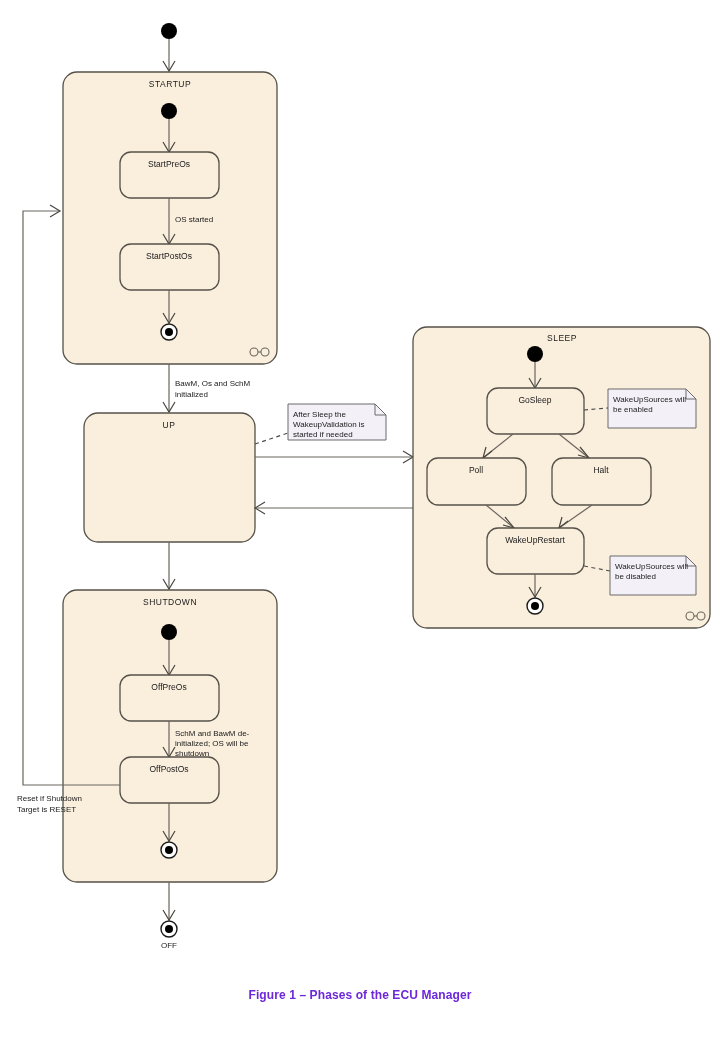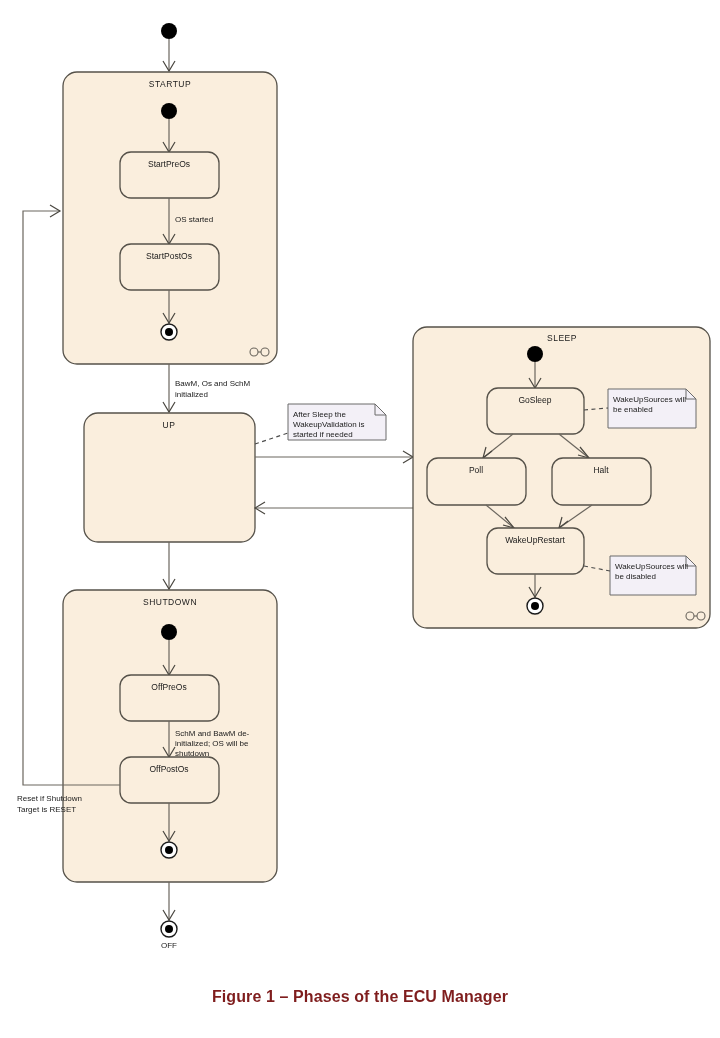--- a/index.html
+++ b/index.html
@@ -44,23 +44,23 @@
   .t-note         { font-size: 8px; }
   .t-off          { font-size: 8px; }
 
   .caption {
     position: absolute;
     left: 0;
     top: 988px;
     width: 720px;
     text-align: center;
     font-family: "Liberation Sans", sans-serif;
-    font-size: 16px;
+    font-size: 12px;
     font-weight: bold;
-    color: #7f1d1d;
+    color: #6d28d9;
     letter-spacing: 0.1px;
   }
 </style>
 </head>
 <body>
 
 <div id="diagram-root">
 <svg width="720" height="1038" viewBox="0 0 720 1038" xmlns="http://www.w3.org/2000/svg">
 
   <g>

